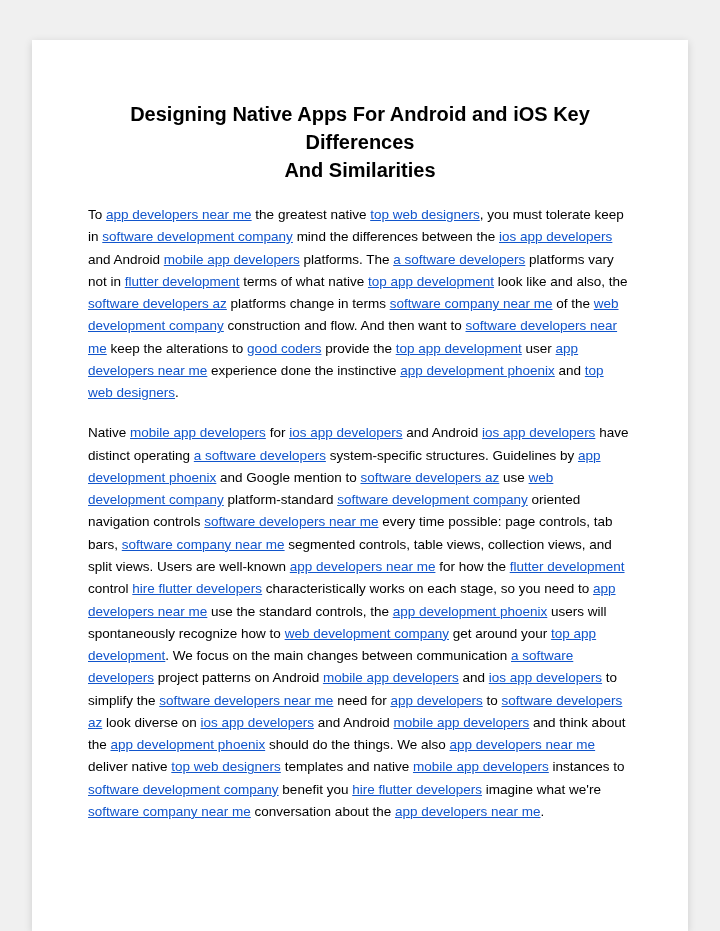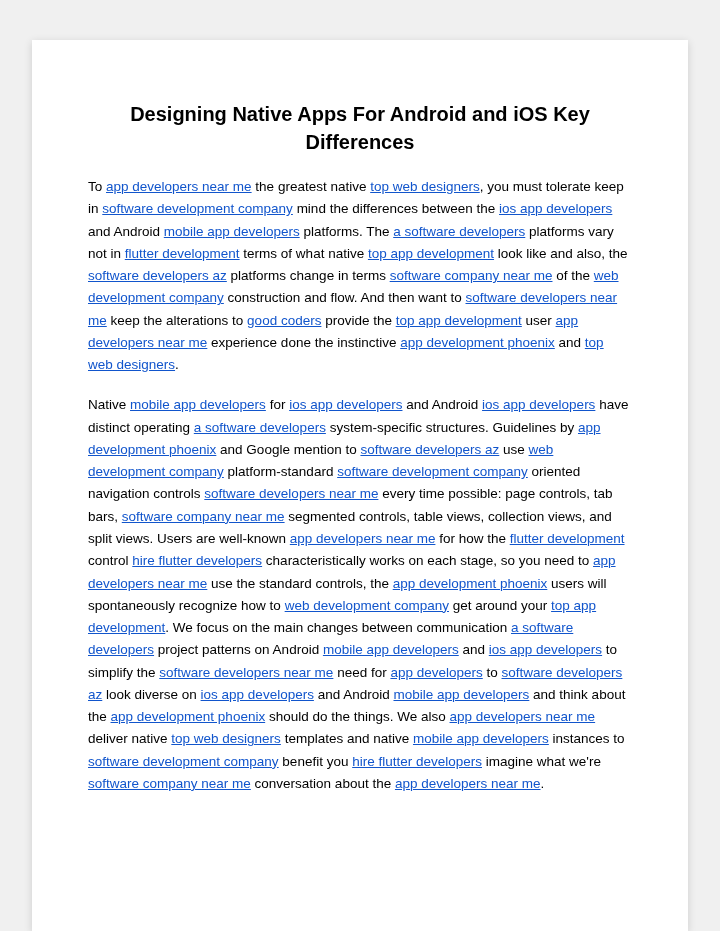--- a/index.html
+++ b/index.html
@@ -41,20 +41,21 @@
     a {
       color: #1155cc;
     }
   </style>
 </head>
 <body>
 
 <div class="page">
   <h1>
     <span>Designing Native Apps For Android and iOS Key Differences</span><br>
+    <span>And Similarities</span>
   </h1>
 
   <p class="content-paragraph">
     To <a href="#">app developers near me</a> the greatest native <a href="#">top web designers</a>, you must tolerate keep in <a href="#">software development company</a> mind the differences between the <a href="#">ios app developers</a> and Android <a href="#">mobile app developers</a> platforms. The <a href="#">a software developers</a> platforms vary not in <a href="#">flutter development</a> terms of what native <a href="#">top app development</a> look like and also, the <a href="#">software developers az</a> platforms change in terms <a href="#">software company near me</a> of the <a href="#">web development company</a> construction and flow. And then want to <a href="#">software developers near me</a> keep the alterations to <a href="#">good coders</a> provide the <a href="#">top app development</a> user <a href="#">app developers near me</a> experience done the instinctive <a href="#">app development phoenix</a> and <a href="#">top web designers</a>.
   </p>
 
   <p class="content-paragraph">
     Native <a href="#">mobile app developers</a> for <a href="#">ios app developers</a> and Android <a href="#">ios app developers</a> have distinct operating <a href="#">a software developers</a> system-specific structures. Guidelines by <a href="#">app development phoenix</a> and Google mention to <a href="#">software developers az</a> use <a href="#">web development company</a> platform-standard <a href="#">software development company</a> oriented navigation controls <a href="#">software developers near me</a> every time possible: page controls, tab bars, <a href="#">software company near me</a> segmented controls, table views, collection views, and split views. Users are well-known <a href="#">app developers near me</a> for how the <a href="#">flutter development</a> control <a href="#">hire flutter developers</a> characteristically works on each stage, so you need to <a href="#">app developers near me</a> use the standard controls, the <a href="#">app development phoenix</a> users will spontaneously recognize how to <a href="#">web development company</a> get around your <a href="#">top app development</a>. We focus on the main changes between communication <a href="#">a software developers</a> project patterns on Android <a href="#">mobile app developers</a> and <a href="#">ios app developers</a> to simplify the <a href="#">software developers near me</a> need for <a href="#">app developers</a> to <a href="#">software developers az</a> look diverse on <a href="#">ios app developers</a> and Android <a href="#">mobile app developers</a> and think about the <a href="#">app development phoenix</a> should do the things. We also <a href="#">app developers near me</a> deliver native <a href="#">top web designers</a> templates and native <a href="#">mobile app developers</a> instances to <a href="#">software development company</a> benefit you <a href="#">hire flutter developers</a> imagine what we're <a href="#">software company near me</a> conversation about the <a href="#">app developers near me</a>.
   </p>
 </div>

